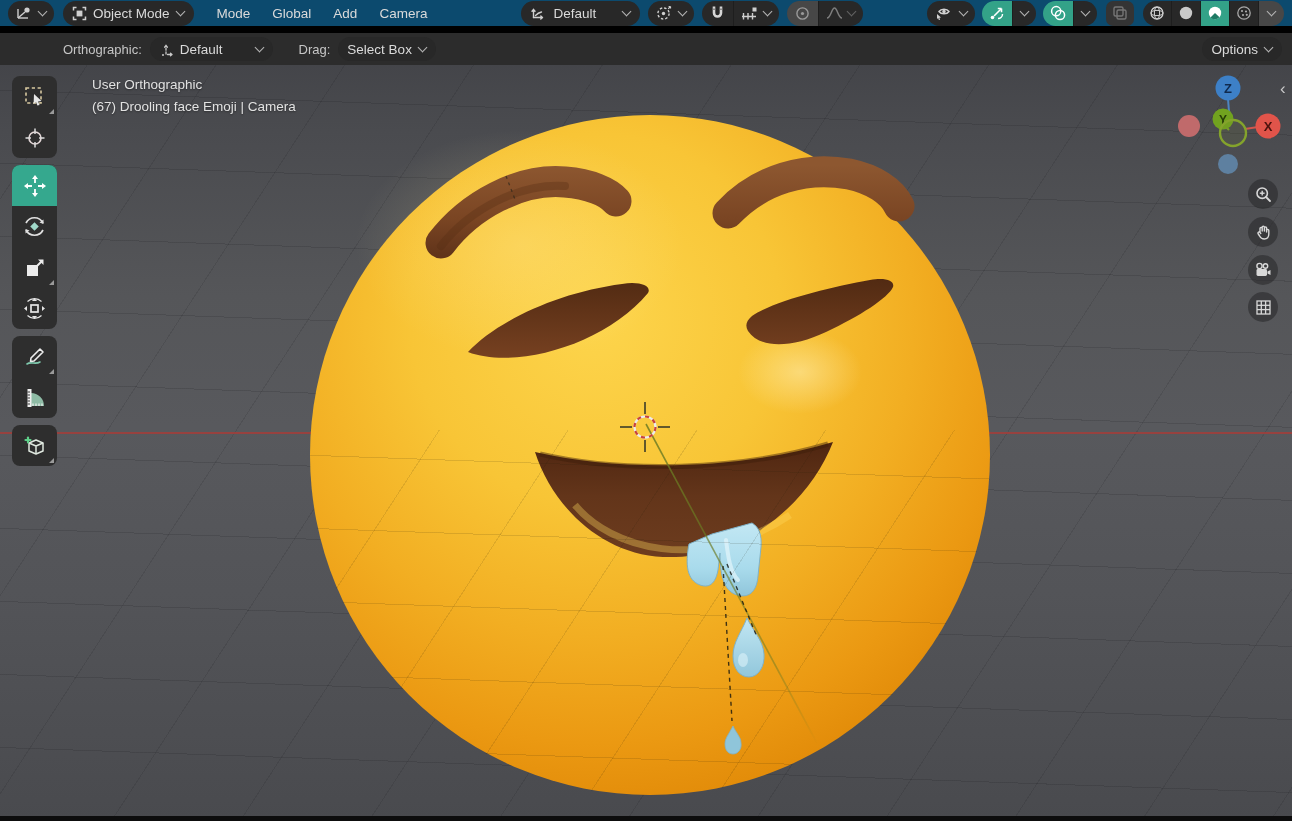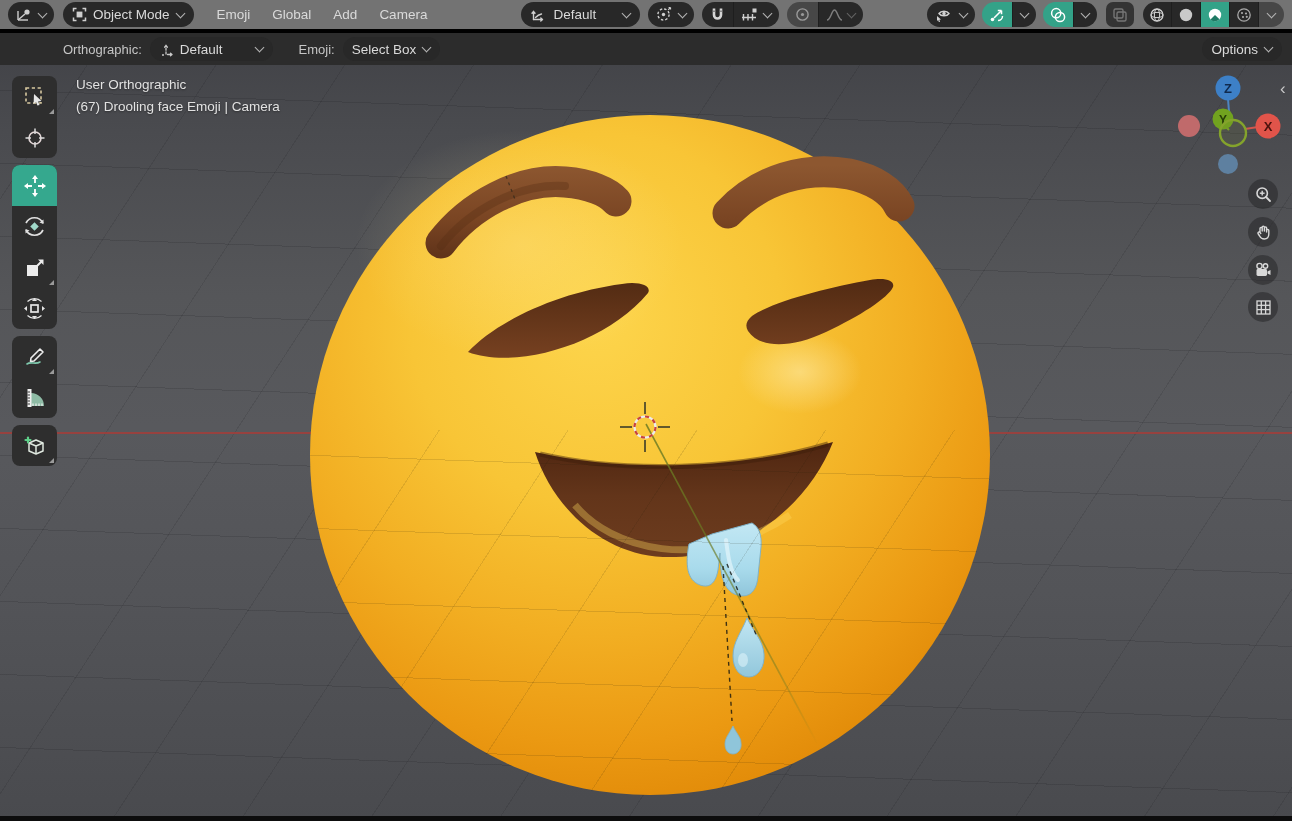--- a/index.html
+++ b/index.html
@@ -16,22 +16,22 @@
       repeating-linear-gradient(2deg, rgba(18,18,22,0.15) 0px, rgba(18,18,22,0.15) 1px, transparent 1px, transparent 73px),
       repeating-linear-gradient(123deg, rgba(18,18,22,0.12) 0px, rgba(18,18,22,0.12) 1px, transparent 1px, transparent 108px);}
   .axis-x-line{position:absolute;left:0;right:0;top:432px;height:1.5px;background:rgba(168,60,56,0.8);}
   .front-grid{position:absolute;left:310px;top:430px;width:680px;height:391px;
     clip-path:circle(341px at 340px 25px);
     background-image:
       repeating-linear-gradient(2deg, rgba(30,25,5,0.13) 0px, rgba(30,25,5,0.13) 1px, transparent 1px, transparent 73px),
       repeating-linear-gradient(123deg, rgba(30,25,5,0.11) 0px, rgba(30,25,5,0.11) 1px, transparent 1px, transparent 108px);}
   svg.layer{position:absolute;left:0;top:0;}
   
-  .row1{position:absolute;top:0;left:0;width:1292px;height:33px;background:#737373;
-    display:flex;align-items:center;z-index:20;border-bottom:4px solid #000000;box-sizing:border-box;}
+  .row1{position:absolute;top:0;left:0;width:1292px;height:33px;background:#0c4a6e;
+    display:flex;align-items:center;z-index:20;border-bottom:7px solid #000000;box-sizing:border-box;}
   .row2{position:absolute;top:33px;left:0;width:1292px;height:32px;background:#2c2c2c;
     display:flex;align-items:center;z-index:20;box-sizing:border-box;}
   .pill{display:inline-flex;align-items:center;background:#282828;border-radius:13px;height:25px;
     padding:0 9px;gap:6px;color:#dadada;font-size:13.5px;white-space:nowrap;}
   .grp{display:inline-flex;border-radius:13px;overflow:hidden;height:25px;}
   .seg{background:#282828;height:25px;display:inline-flex;align-items:center;justify-content:center;padding:0 6px;gap:4px;}
   .seg+.seg{border-left:1px solid #1e1e1e;}
   .seg.active{background:#33a288;}
   .seg.lit{background:#474747;}
   .menu{padding:0 11px;color:#dadada;font-size:13.5px;cursor:default;}
@@ -41,21 +41,21 @@
   .chev.dim{border-color:#636363;}
   .spacer{flex:1;}
   
   .toolbar{position:absolute;left:12px;top:76px;width:45px;z-index:15;display:flex;flex-direction:column;gap:7px;}
   .tgroup{background:#2e2e2e;border-radius:8px;overflow:hidden;display:flex;flex-direction:column;}
   .tbtn{width:45px;height:41px;display:flex;align-items:center;justify-content:center;position:relative;}
   .tbtn.active{background:#35a88e;}
   .subtri{position:absolute;right:3px;bottom:3px;width:0;height:0;
     border-bottom:5px solid #9a9a9a;border-left:5px solid transparent;}
   
-  .vp-text{position:absolute;left:76px;z-index:12;color:#e2e2e2;font-size:13.5px;text-shadow:0 1px 2px rgba(0,0,0,0.4);}
+  .vp-text{position:absolute;left:92px;z-index:12;color:#e2e2e2;font-size:13.5px;text-shadow:0 1px 2px rgba(0,0,0,0.4);}
   
   .navbtn{position:absolute;left:1248px;width:30px;height:30px;border-radius:50%;
     background:rgba(38,38,40,0.55);display:flex;align-items:center;justify-content:center;z-index:15;}
   .collapse{position:absolute;left:1280px;top:80px;color:#c9c9c9;font-size:17px;z-index:15;line-height:1;}
   .bottom-strip{position:absolute;left:0;bottom:0;width:1292px;height:5px;background:#0d0d0d;z-index:30;}
   .ic{flex:none;display:block;}
 </style>
 </head>
 <body>
 
@@ -223,21 +223,21 @@
           <path d="M10.5 1.5 H13.5 V4.5"></path>
         <path d="M13.5 10.5 V13.5 H10.5"></path>
           <path d="M4.5 13.5 H1.5 V10.5"></path>
       </g>
       <rect x="4.6" y="4.6" width="5.8" height="5.8" fill="#cfcfcf"></rect>
     </svg>
     <span>Object Mode</span>
     <span class="chev"></span>
   </div>
   <div style="width:12px"></div>
-  <div class="menu">Emoji</div>
+  <div class="menu">Mode</div>
   <div class="menu">Global</div>
   <div class="menu">Add</div>
   <div class="menu">Camera</div>
 
   <div style="width:83px"></div>
 
   <div class="pill">
     <svg class="ic" width="17" height="16" viewBox="0 0 17 16">
       <g stroke="#cfcfcf" stroke-width="1.4" fill="none" stroke-linecap="round">
         <path d="M3.5 12.5 L3.5 4.5 M3.5 4.5 L2 6.2 M3.5 4.5 L5 6.2"></path>
@@ -382,21 +382,21 @@
         <path d="M7 12 V3.5 M7 3.5 L5.6 5.2 M7 3.5 L8.4 5.2" stroke-dasharray="2.2 1.6"></path>
         <path d="M8.5 12.5 L13 12.5 M13 12.5 L11.5 11.2 M13 12.5 L11.5 13.8"></path>
         <circle cx="4" cy="13" r="1" fill="#c9c9c9" stroke="none"></circle>
       </g>
     </svg>
     <span>Default</span>
     <span style="width:20px"></span>
     <span class="chev"></span>
   </div>
   <div style="width:18px"></div>
-  <div class="lbl">Emoji:</div>
+  <div class="lbl">Drag:</div>
   <div class="pill" style="height:24px;border-radius:12px">
     <span>Select Box</span>
     <span class="chev"></span>
   </div>
   <div class="spacer"></div>
   <div class="pill" style="height:24px;border-radius:12px">
     <span>Options</span>
     <span class="chev"></span>
   </div>
   <div style="width:10px"></div>

